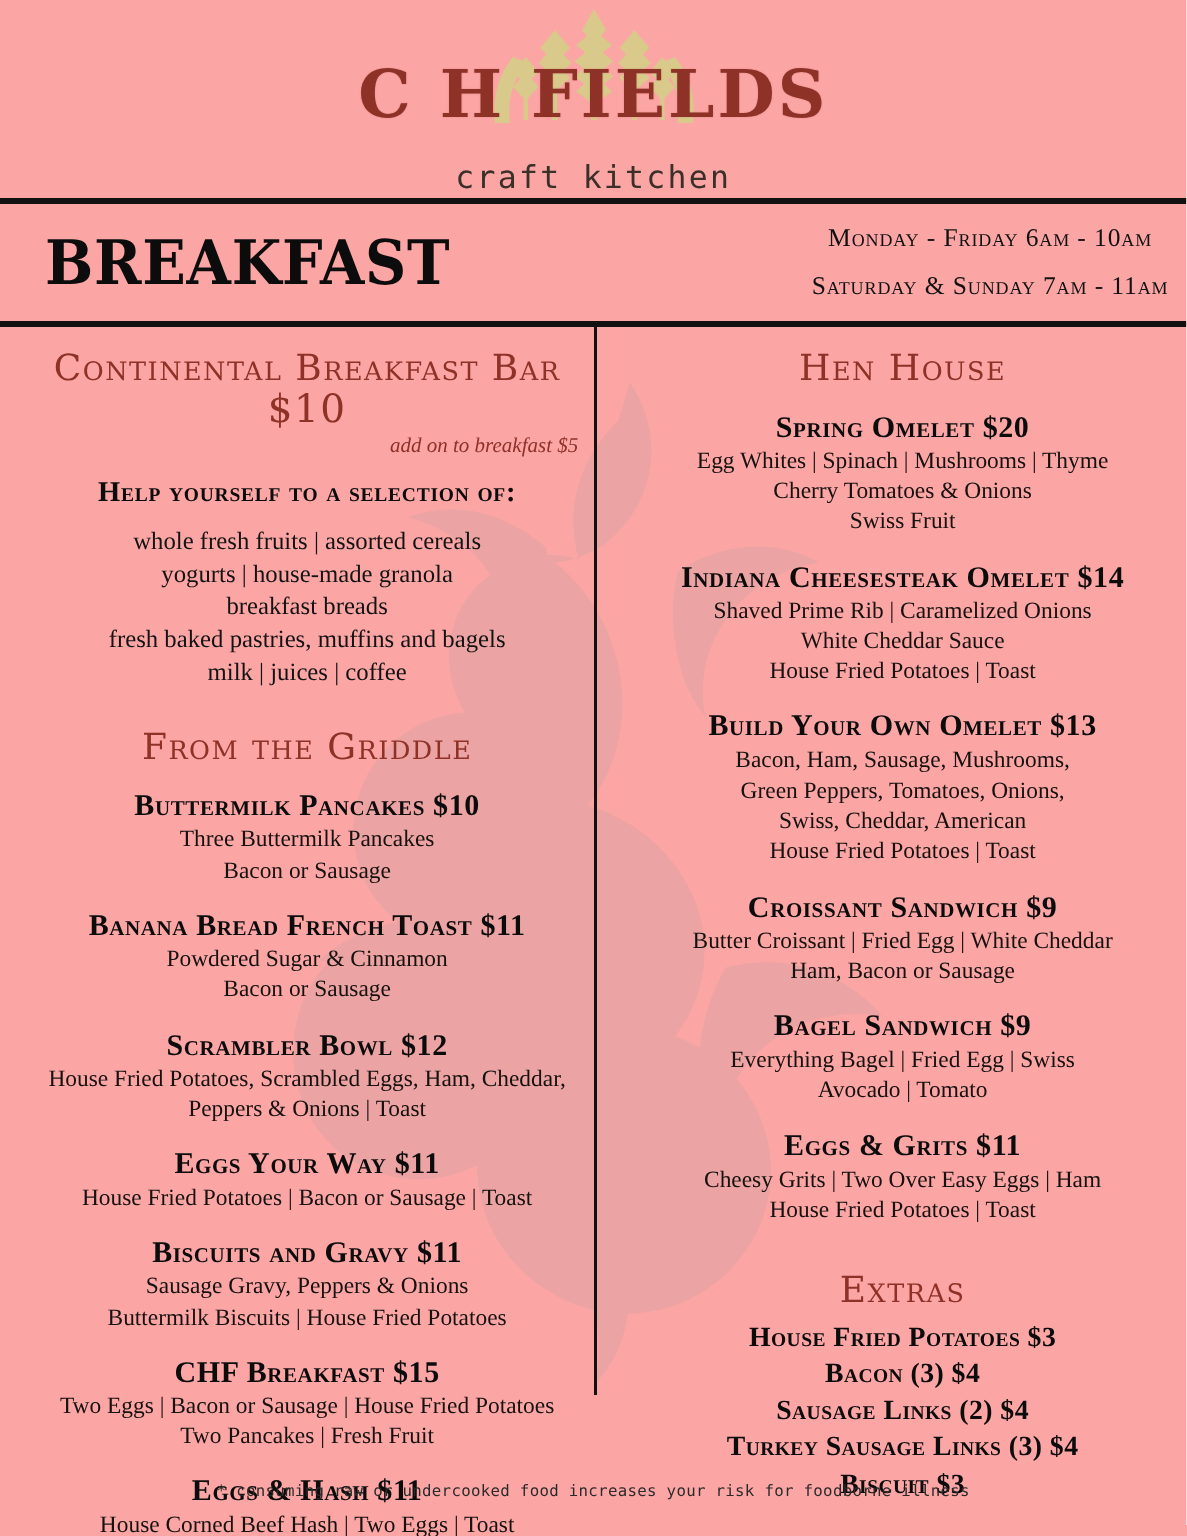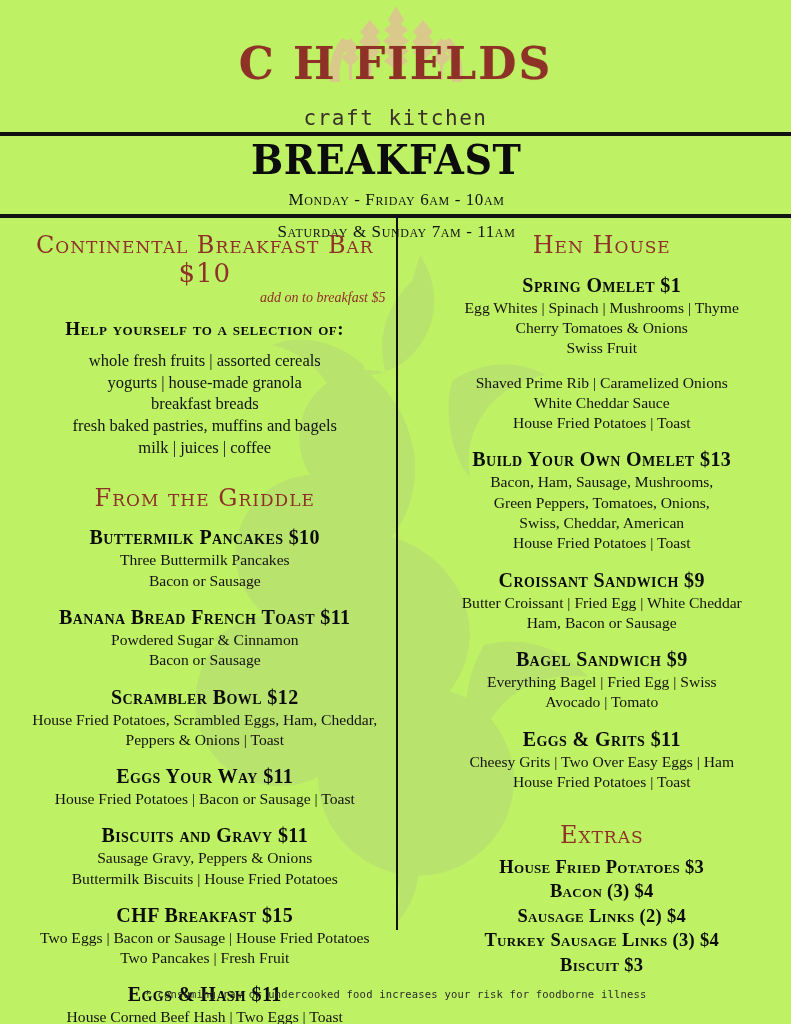--- a/index.html
+++ b/index.html
@@ -5,21 +5,21 @@
   html, body {
     margin: 0;
     padding: 0;
     background: #ffffff;
   }
   #page {
     position: relative;
     width: 791px;
     height: 1024px;
     margin: 0 auto;
-    background: #bef264;
+    background: #fca5a5;
     overflow: hidden;
     font-family: "Liberation Serif", "DejaVu Serif", serif;
     color: #111111;
   }
 
   
   #watermark {
     position: absolute;
     left: 120px;
     top: 215px;
@@ -87,23 +87,22 @@
   #rule-mid  { margin-top: 0px; }
 
   
   #titlebar {
     position: relative;
     z-index: 2;
     height: 78px;
     display: flex;
     align-items: center;
     justify-content: space-between;
-    padding: 0 28px 0 30px;
+    padding: 0 12px 0 30px;
     box-sizing: border-box;
-    flex-direction: column;
   }
   #page-title {
     font-family: "DejaVu Serif", "Liberation Serif", serif;
     font-weight: bold;
     font-size: 41px;
     letter-spacing: 0.5px;
     color: #0c0c0c;
     transform: scaleX(0.93);
     transform-origin: left center;
   }
@@ -391,29 +390,30 @@
     </div>
 
     <div id="vdivider"></div>
 
     <div class="col" id="col-right">
 
       <div>
         <div class="section-head">Hen House</div>
 
         <div class="item">
-          <div class="item-name">Spring Omelet $1</div>
+          <div class="item-name">Spring Omelet $20</div>
           <div class="item-desc">
             <div>Egg Whites | Spinach | Mushrooms | Thyme</div>
             <div>Cherry Tomatoes &amp; Onions</div>
             <div>Swiss Fruit</div>
           </div>
         </div>
 
         <div class="item">
+          <div class="item-name">Indiana Cheesesteak Omelet $14</div>
           <div class="item-desc">
             <div>Shaved Prime Rib | Caramelized Onions</div>
             <div>White Cheddar Sauce</div>
             <div>House Fried Potatoes | Toast</div>
           </div>
         </div>
 
         <div class="item">
           <div class="item-name">Build Your Own Omelet $13</div>
           <div class="item-desc">

